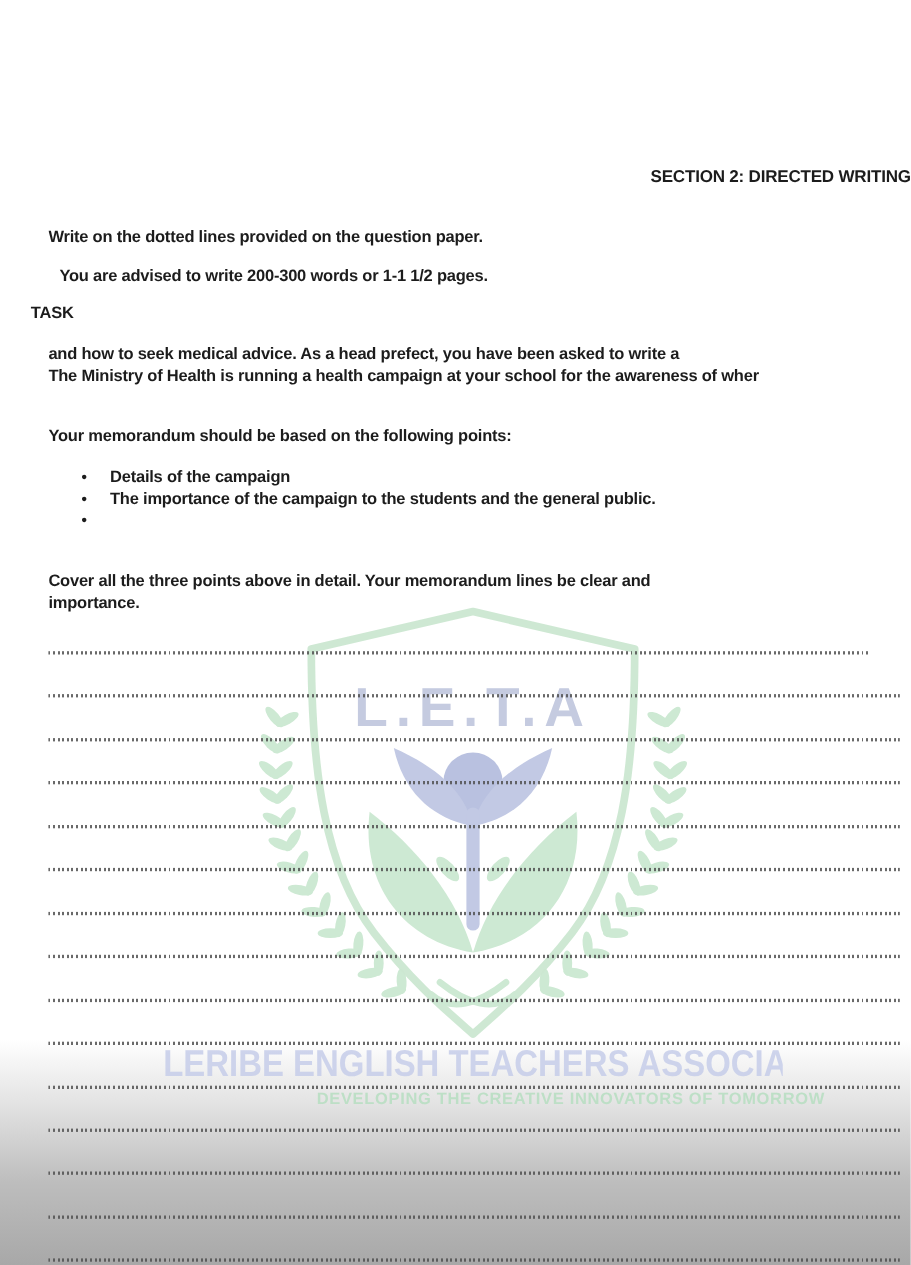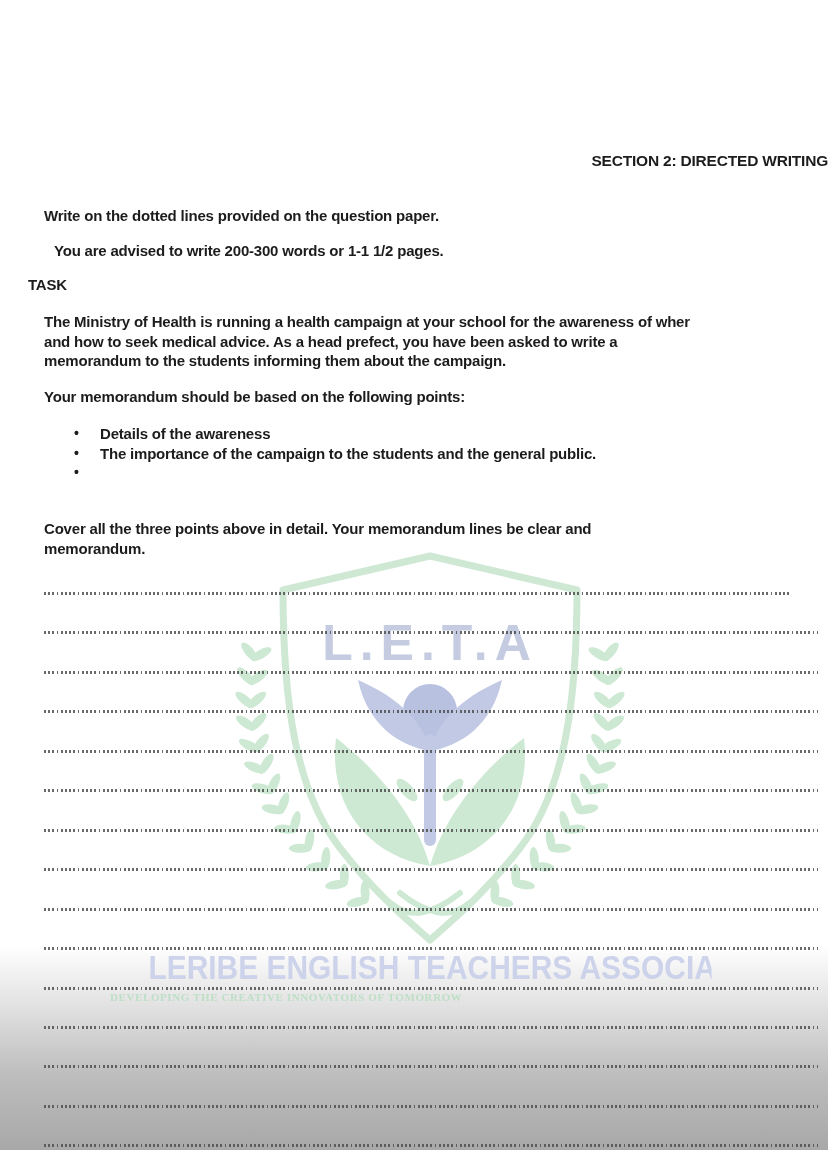--- a/index.html
+++ b/index.html
@@ -40,24 +40,23 @@
   .wm-svg{top:548px;left:200px;z-index:1;}
   .wm-org{
     top:948px;left:110px;width:640px;z-index:1;
     text-align:center;white-space:nowrap;
     font-size:34px;font-weight:bold;letter-spacing:0px;
     transform:scaleX(0.88);transform-origin:50% 50%;
     color:rgba(197,205,233,0.85);
   }
   .wm-tagline{
     top:991px;left:110px;width:640px;z-index:1;
-    text-align:left;white-space:nowrap;
-    font-size:11px;font-weight:bold;letter-spacing:0.6px;
+    text-align:right;white-space:nowrap;
+    font-size:15px;font-weight:bold;letter-spacing:0.6px;
     color:rgba(186,222,196,0.95);
-    font-family:Liberation Serif, serif;
   }
 </style>
 </head>
 <body>
 
 <div class="page">
 
   <svg class="abs wm-svg" width="460" height="420" viewBox="0 0 460 420">
     <g id="wreath">
         <ellipse cx="49.3791519806968" cy="103.84688387396965" rx="4.5" ry="11.5" fill="#cde9d3" transform="rotate(140.59813492728992 49.3791519806968 103.84688387396965)"></ellipse>
@@ -132,47 +131,46 @@
   </svg>
 
   <div class="abs wm-org nowrap">LERIBE ENGLISH TEACHERS ASSOCIATION</div>
   <div class="abs wm-tagline nowrap">DEVELOPING THE CREATIVE INNOVATORS OF TOMORROW</div>
 
   <div class="abs content section-title">SECTION 2: DIRECTED WRITING</div>
   <div class="abs content instr1 nowrap">Write on the dotted lines provided on the question paper.</div>
   <div class="abs content instr2 nowrap">You are advised to write 200-300 words or 1-1 1/2 pages.</div>
   <div class="abs content task-label">TASK</div>
   <div class="abs content task-para">
+      <div class="line">and how to seek medical advice. As a head prefect, you have been asked to write a</div>
       <div class="line">The Ministry of Health is running a health campaign at your school for the awareness of wher</div>
-      <div class="line">and how to seek medical advice. As a head prefect, you have been asked to write a</div>
-      <div class="line">memorandum to the students informing them about the campaign.</div>
     </div>
   <div class="abs content points-intro nowrap">Your memorandum should be based on the following points:</div>
   <div class="abs content bullets">
       <div class="bullet-row">
         <span class="bullet-dot">•</span>
         <div class="bullet-text">
-          <div class="line">Details of the awareness</div>
+          <div class="line">Details of the campaign</div>
         </div>
       </div>
       <div class="bullet-row">
         <span class="bullet-dot">•</span>
         <div class="bullet-text">
           <div class="line">The importance of the campaign to the students and the general public.</div>
         </div>
       </div>
       <div class="bullet-row">
         <span class="bullet-dot">•</span>
         <div class="bullet-text">
         </div>
       </div>
     </div>
   <div class="abs content cover-para">
       <div class="line">Cover all the three points above in detail. Your memorandum lines be clear and</div>
-      <div class="line">memorandum.</div>
+      <div class="line">importance.</div>
     </div>
 
   <div class="abs answer-area">
       <div class="writing-line first" style="top: 592px;"></div>
       <div class="writing-line" style="top: 631.45px;"></div>
       <div class="writing-line" style="top: 670.9px;"></div>
       <div class="writing-line" style="top: 710.35px;"></div>
       <div class="writing-line" style="top: 749.8px;"></div>
       <div class="writing-line" style="top: 789.25px;"></div>
       <div class="writing-line" style="top: 828.7px;"></div>

